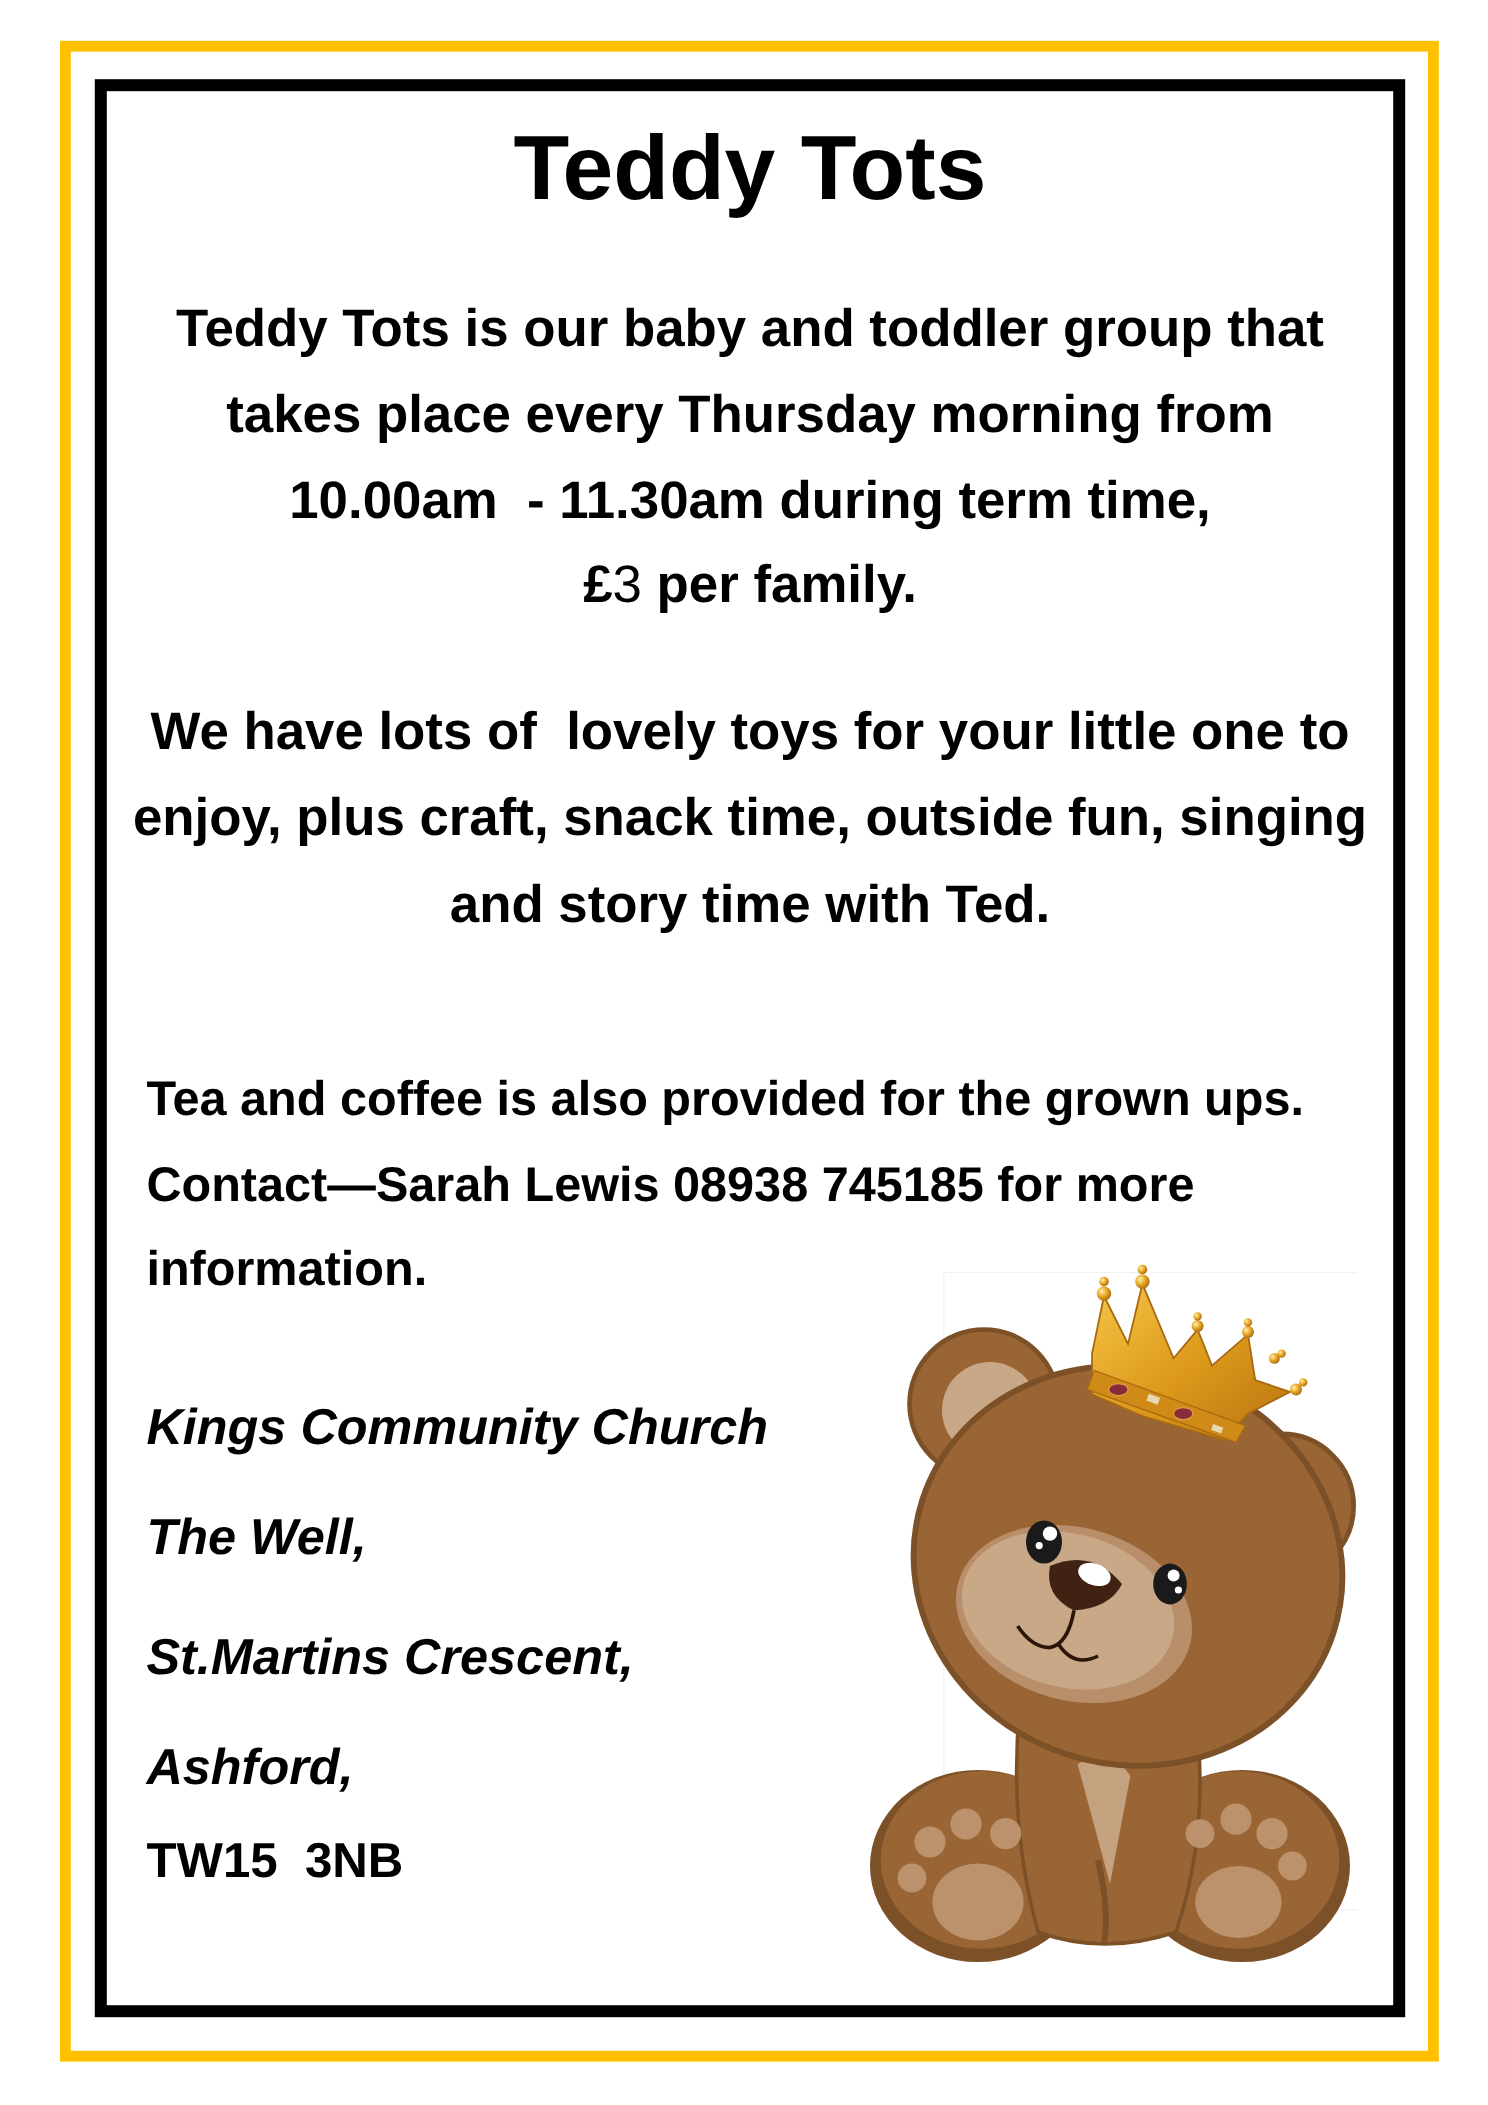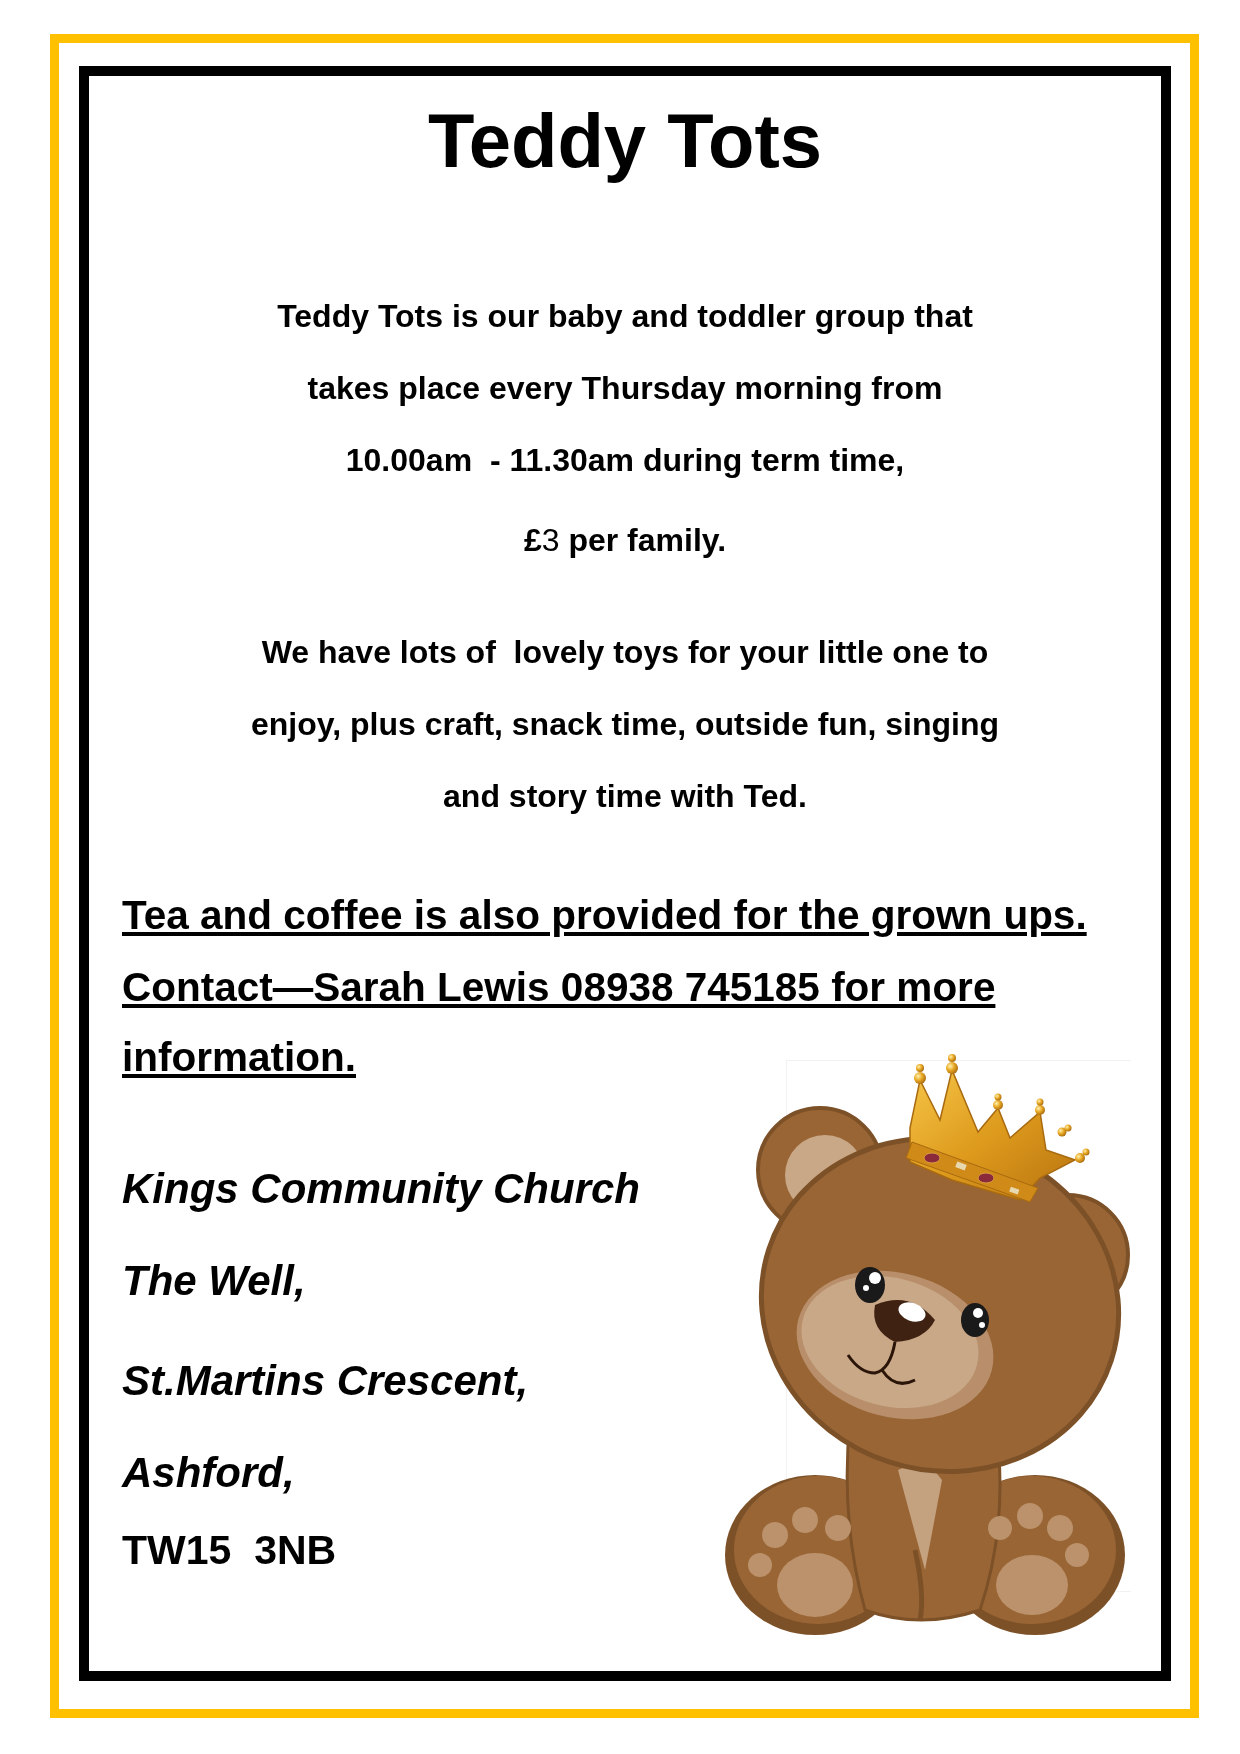--- a/index.html
+++ b/index.html
@@ -6,41 +6,41 @@
     body { width: 1240px; height: 1754px; position: relative; overflow: hidden;
            font-family: "Liberation Sans", sans-serif; color: #000; }
     .frame-yellow { position: absolute; left: 50px; top: 34px; width: 1131px; height: 1666px;
                     border: 9px solid #ffc000; box-sizing: content-box; }
     .frame-black { position: absolute; left: 79px; top: 66px; width: 1072px; height: 1595px;
                    border: 10px solid #000000; }
     .line { position: absolute; white-space: pre; font-weight: bold; line-height: 1; }
     .center { left: 89px; width: 1072px; text-align: center; }
     .left { left: 122px; }
     .title { font-size: 76px; top: 103px; }
-    .p1 { font-size: 32px; margin-top: 48px; }
-    .p3 { font-size: 40.5px; text-decoration: underline; }
+    .p1 { font-size: 44px; }
+    .p3 { font-size: 40.5px; }
     .addr { font-size: 42px; font-style: italic; }
     .postcode { font-size: 41px; }
     .pound-digit { font-weight: normal; }
     .bear-wrap { position: absolute; left: 720px; top: 1050px; width: 430px; height: 590px; }
     .bear-bg { position: absolute; left: 66px; top: 10px; width: 344px; height: 530px;
                background: #fff; border-top: 1px solid #f2f2f2; border-left: 1px solid #f2f2f2; border-bottom: 1px solid #f2f2f2; }
   </style>
 </head>
 <body>
 
 <div class="frame-yellow"></div>
 <div class="frame-black"></div>
 
 <div class="line center title">Teddy Tots</div>
 
 <div class="line center p1" style="top:252px">Teddy Tots is our baby and toddler group that</div>
 <div class="line center p1" style="top:324px">takes place every Thursday morning from</div>
 <div class="line center p1" style="top:396px">10.00am  - 11.30am during term time,</div>
-<div class="line center p1" style="top:476px"><span>£</span><span class="pound-digit">3</span><span> per family.</span></div>
+<div class="line center p1" style="top:466px"><span>£</span><span class="pound-digit">3</span><span> per family.</span></div>
 
 <div class="line center p1" style="top:588px">We have lots of  lovely toys for your little one to</div>
 <div class="line center p1" style="top:660px">enjoy, plus craft, snack time, outside fun, singing</div>
 <div class="line center p1" style="top:732px">and story time with Ted.</div>
 
 <div class="line left p3" style="top:895px">Tea and coffee is also provided for the grown ups.</div>
 <div class="line left p3" style="top:967px">Contact—Sarah Lewis 08938 745185 for more</div>
 <div class="line left p3" style="top:1037px">information.</div>
 
 <div class="line left addr" style="top:1168px">Kings Community Church</div>

